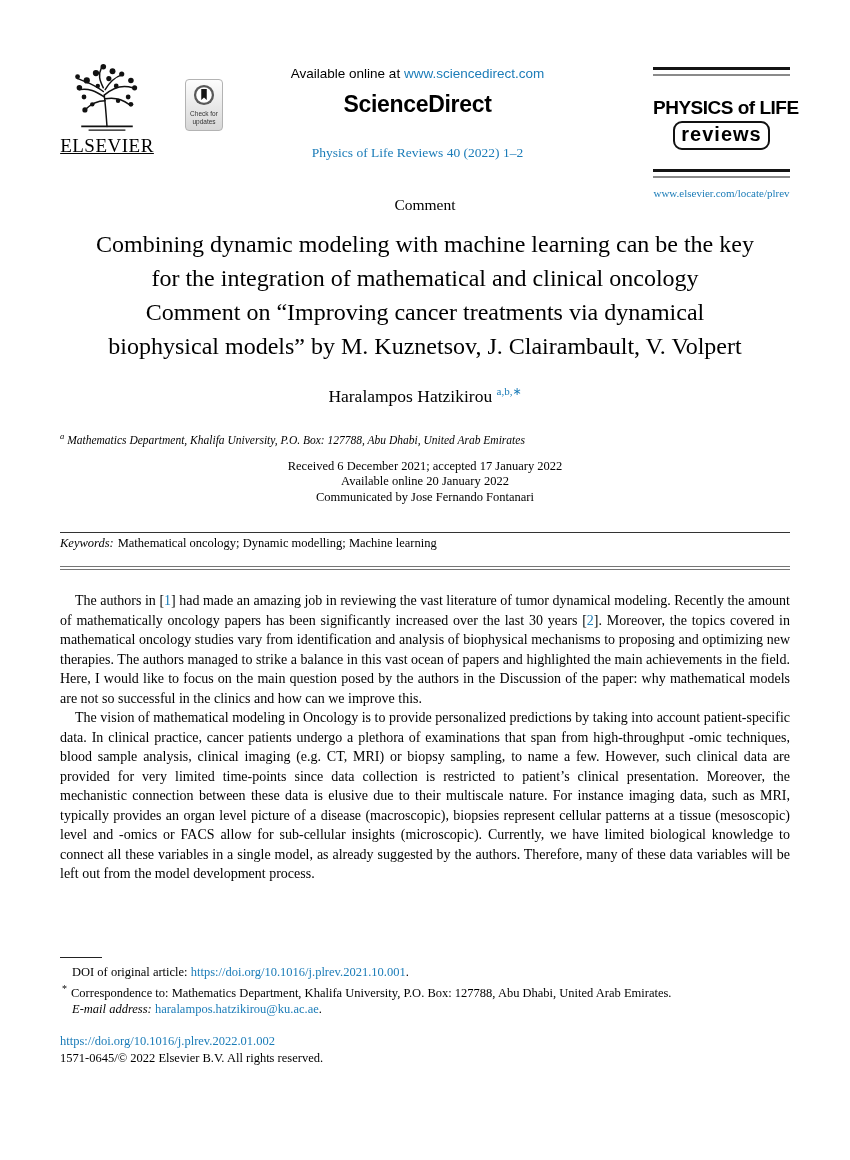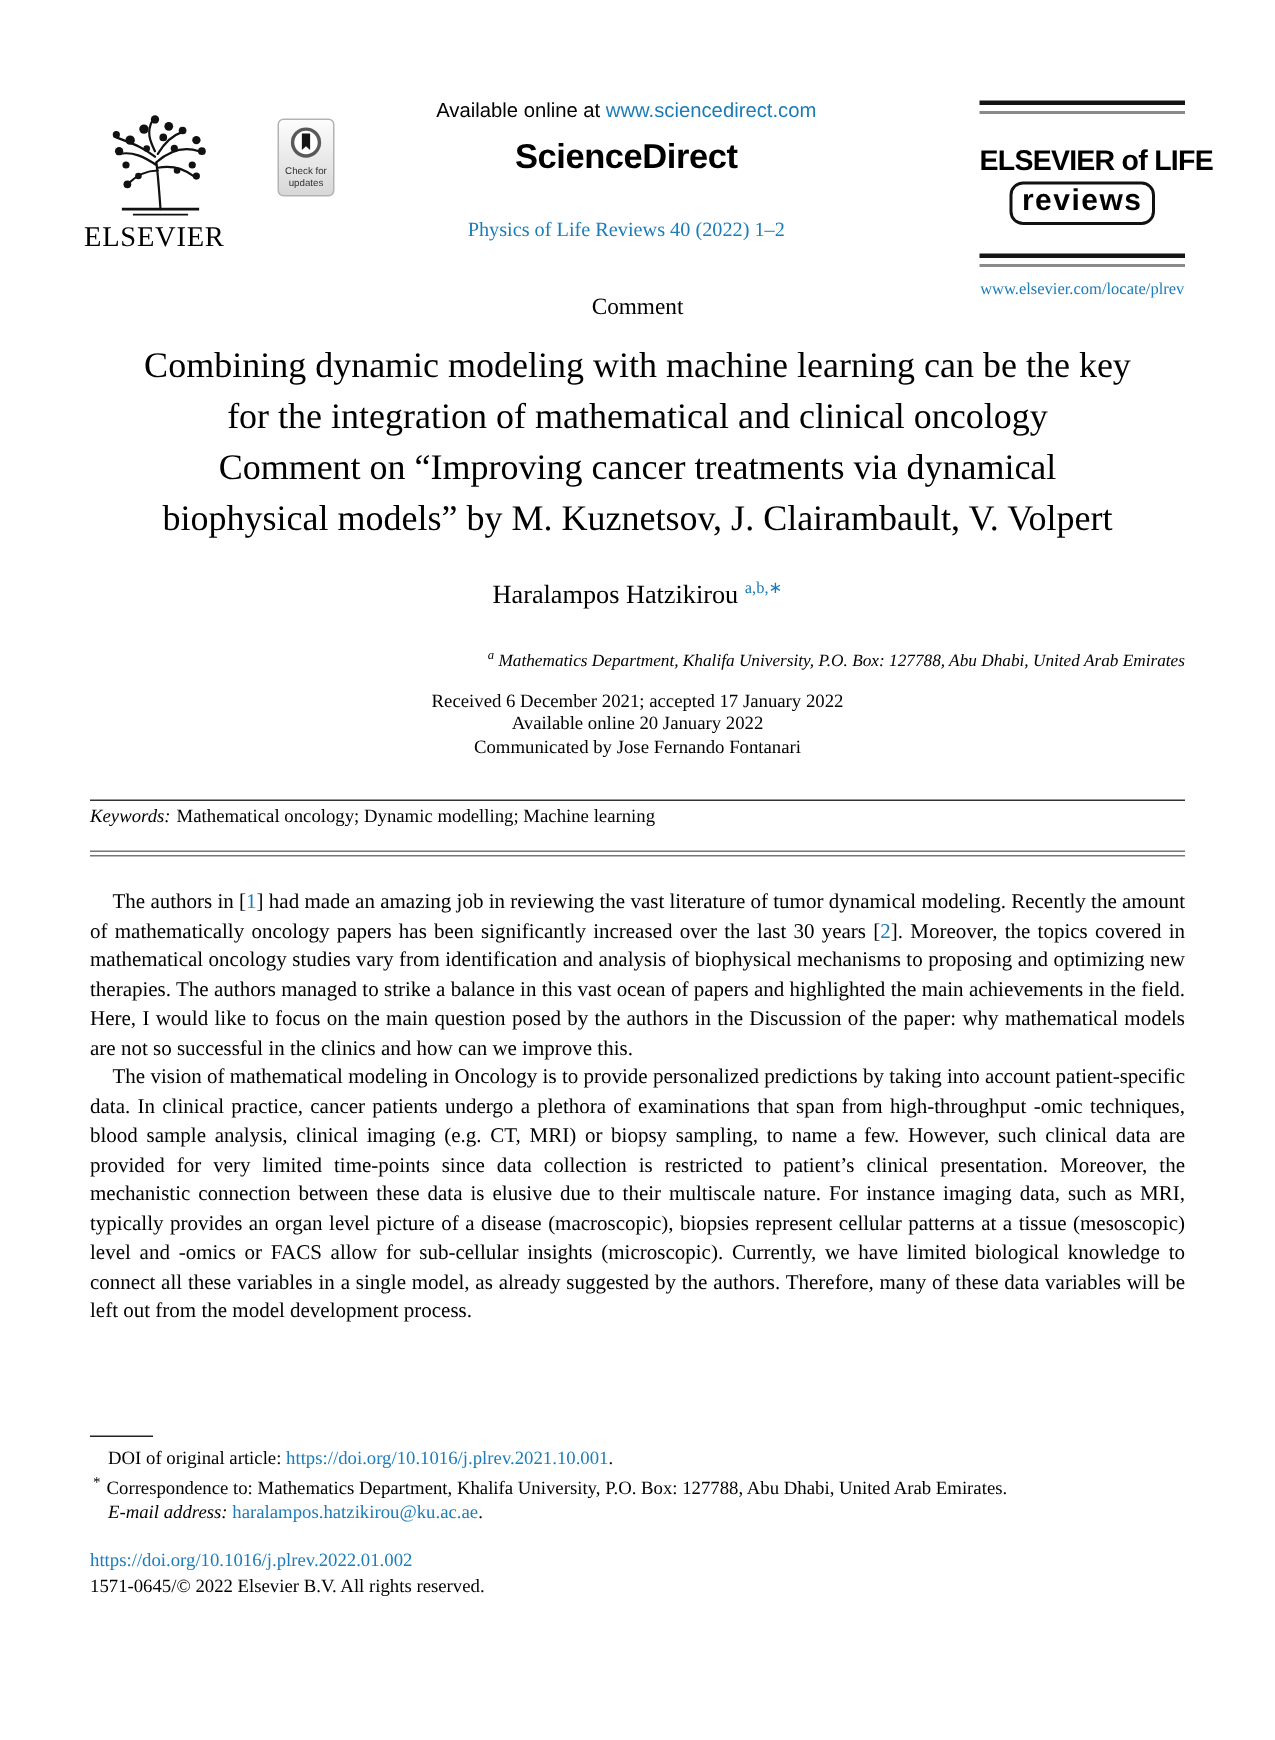--- a/index.html
+++ b/index.html
@@ -1,20 +1,20 @@
 <!DOCTYPE html>
 <html style="--link: #1b7cb8;"><head>
 <meta charset="utf-8">
 <style>
   html,body{margin:0;padding:0;background:#fff;}
   .page{position:relative;width:850px;height:1160px;background:#fff;color:#000;
         font-family:"Liberation Serif",serif;overflow:hidden;}
 
   
-  .elsevier-block{position:absolute;left:56px;top:73px;width:102px;text-align:left;}
+  .elsevier-block{position:absolute;left:56px;top:60px;width:102px;text-align:center;text-decoration:underline;}
   .tree-svg{display:block;margin:0 auto;width:92px;height:74px;}
   .elsevier-word{font-size:19px;letter-spacing:.5px;margin-top:1px;}
 
   .check-badge{position:absolute;left:185px;top:79px;width:38px;height:52px;
     border:1px solid #b3b3b3;border-radius:4px;text-align:center;
     background:linear-gradient(#fdfdfd,#d7d7d7);padding-top:4px;box-sizing:border-box;cursor:pointer;}
   .badge-text{font-family:"Liberation Sans",sans-serif;font-size:6.5px;line-height:7.5px;color:#333;}
 
   .center-head{position:absolute;left:235px;top:66px;width:365px;text-align:center;
     font-family:"Liberation Sans",sans-serif;}
@@ -32,21 +32,21 @@
     font-family:"Liberation Sans",sans-serif;font-weight:700;font-size:20px;letter-spacing:1px;}
   .rule-gap{margin-top:19px;}
   .journal-url{margin-top:9px;font-size:11px;color:var(--link);}
 
   
   main{position:absolute;top:190px;left:60px;width:730px;}
   .comment-label{text-align:center;font-size:15.5px;margin-top:6px;}
   .title{font-weight:normal;text-align:center;font-size:24px;line-height:34px;margin:13px 0 0;}
   .author{text-align:center;font-size:17.5px;margin-top:22px;}
   .sup-link{color:var(--link);font-size:11px;margin-top:15px;}
-  .affiliations{margin-top:21px;text-align:right;font-style:italic;font-size:11.5px;line-height:16px;}
+  .affiliations{margin-top:21px;text-align:left;font-style:italic;font-size:11.5px;line-height:16px;}
   .aff sup{font-size:8.5px;}
   .dates{text-align:center;font-size:12.5px;line-height:15.5px;margin-top:11px;}
   .rule-top{border-top:1.5px solid #333;margin-top:27px;}
   .keywords{font-size:12.5px;margin-top:3px;}
   .keywords em{margin-right:4px;}
   .rule-bottom{margin-top:15px;height:2px;border-top:1px solid #757575;border-bottom:1px solid #757575;}
   .para{text-align:justify;font-size:14px;line-height:19.5px;margin:0;text-indent:15px;}
   .para.first{margin-top:21px;}
 
   
@@ -114,21 +114,21 @@
   <div class="center-head">
     <div class="avail">
       <span>Available online at </span><a class="link">www.sciencedirect.com</a>
     </div>
     <div class="sd-logo">ScienceDirect</div>
     <div class="citation">Physics of Life Reviews 40 (2022) 1–2</div>
   </div>
 
   <div class="right-head">
     <div class="double-rule"></div>
-    <div class="plr-title">ELSEVIER of LIFE</div>
+    <div class="plr-title">PHYSICS of LIFE</div>
     <div class="plr-reviews-wrap">
       <span class="plr-reviews">reviews</span>
     </div>
     <div class="double-rule rule-gap"></div>
     <div class="journal-url">www.elsevier.com/locate/plrev</div>
   </div>
 
   <main>
     <div class="comment-label">Comment</div>
 

